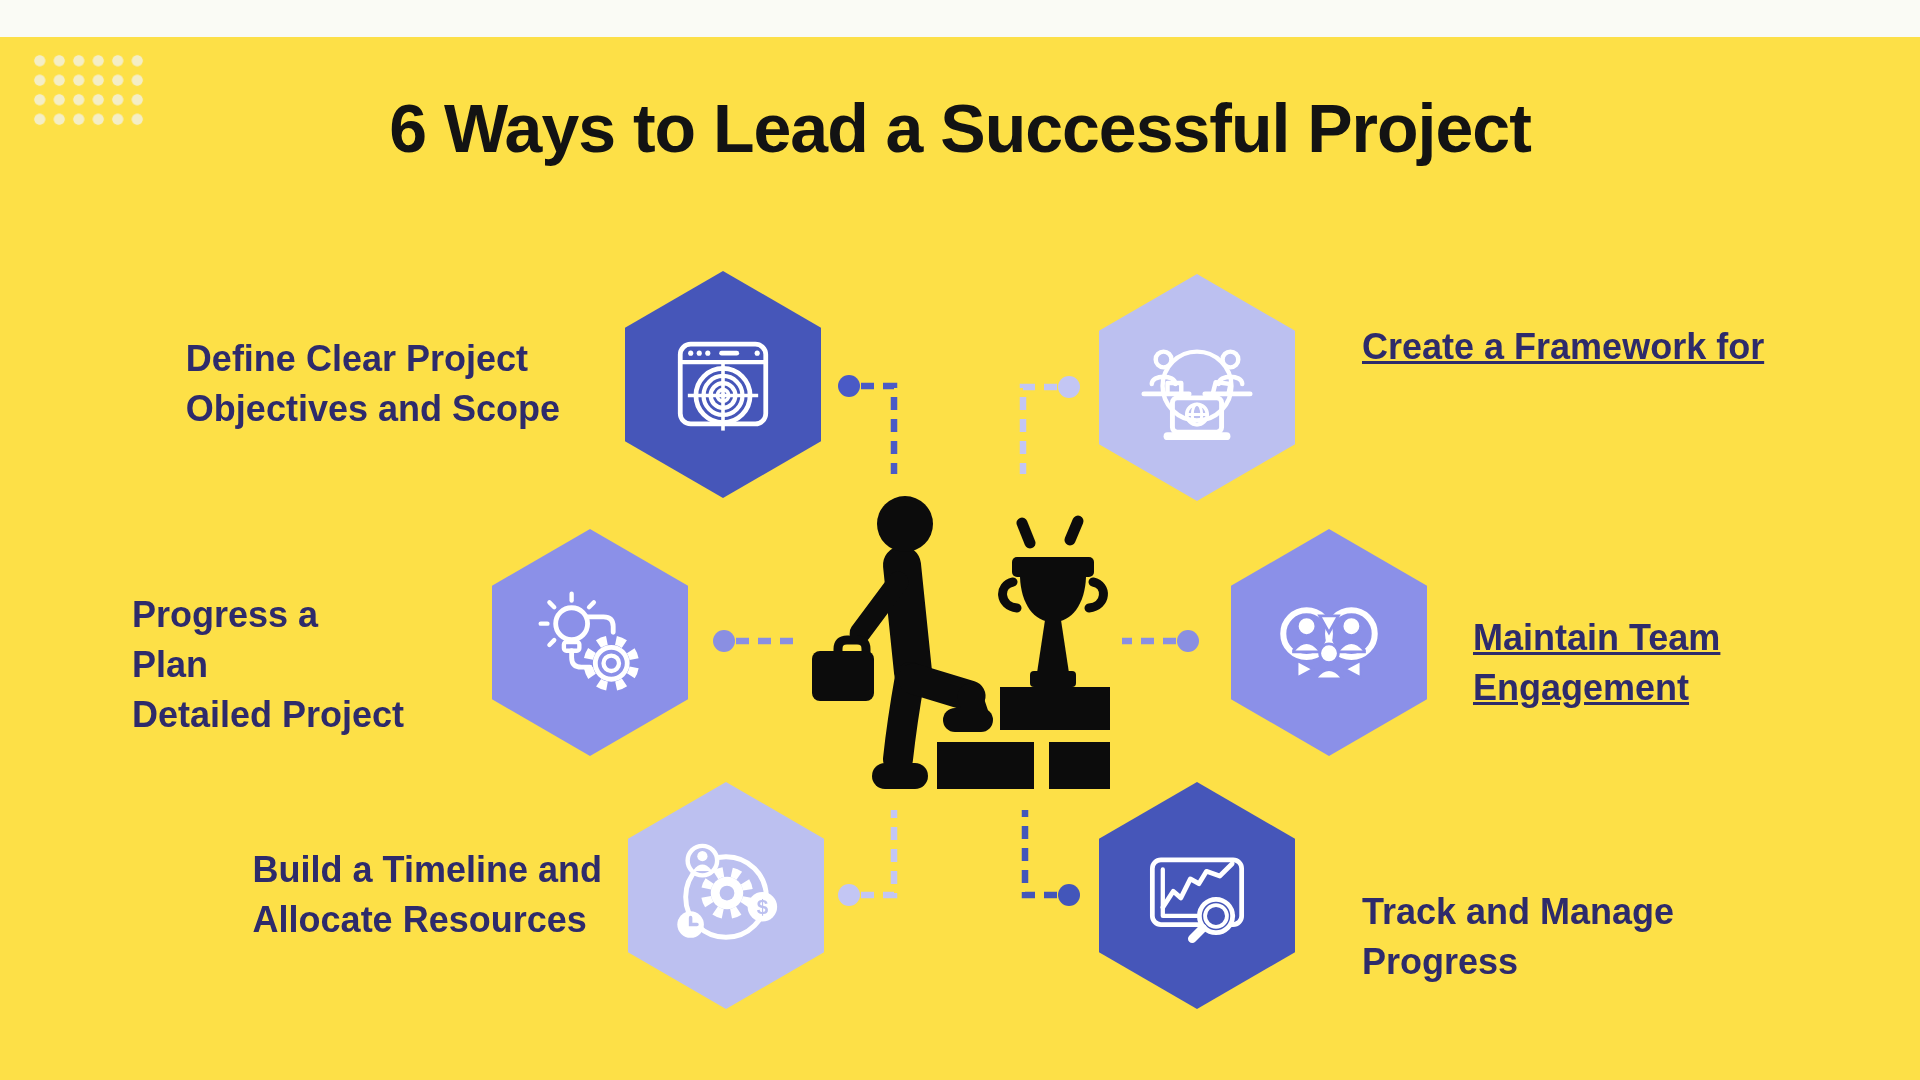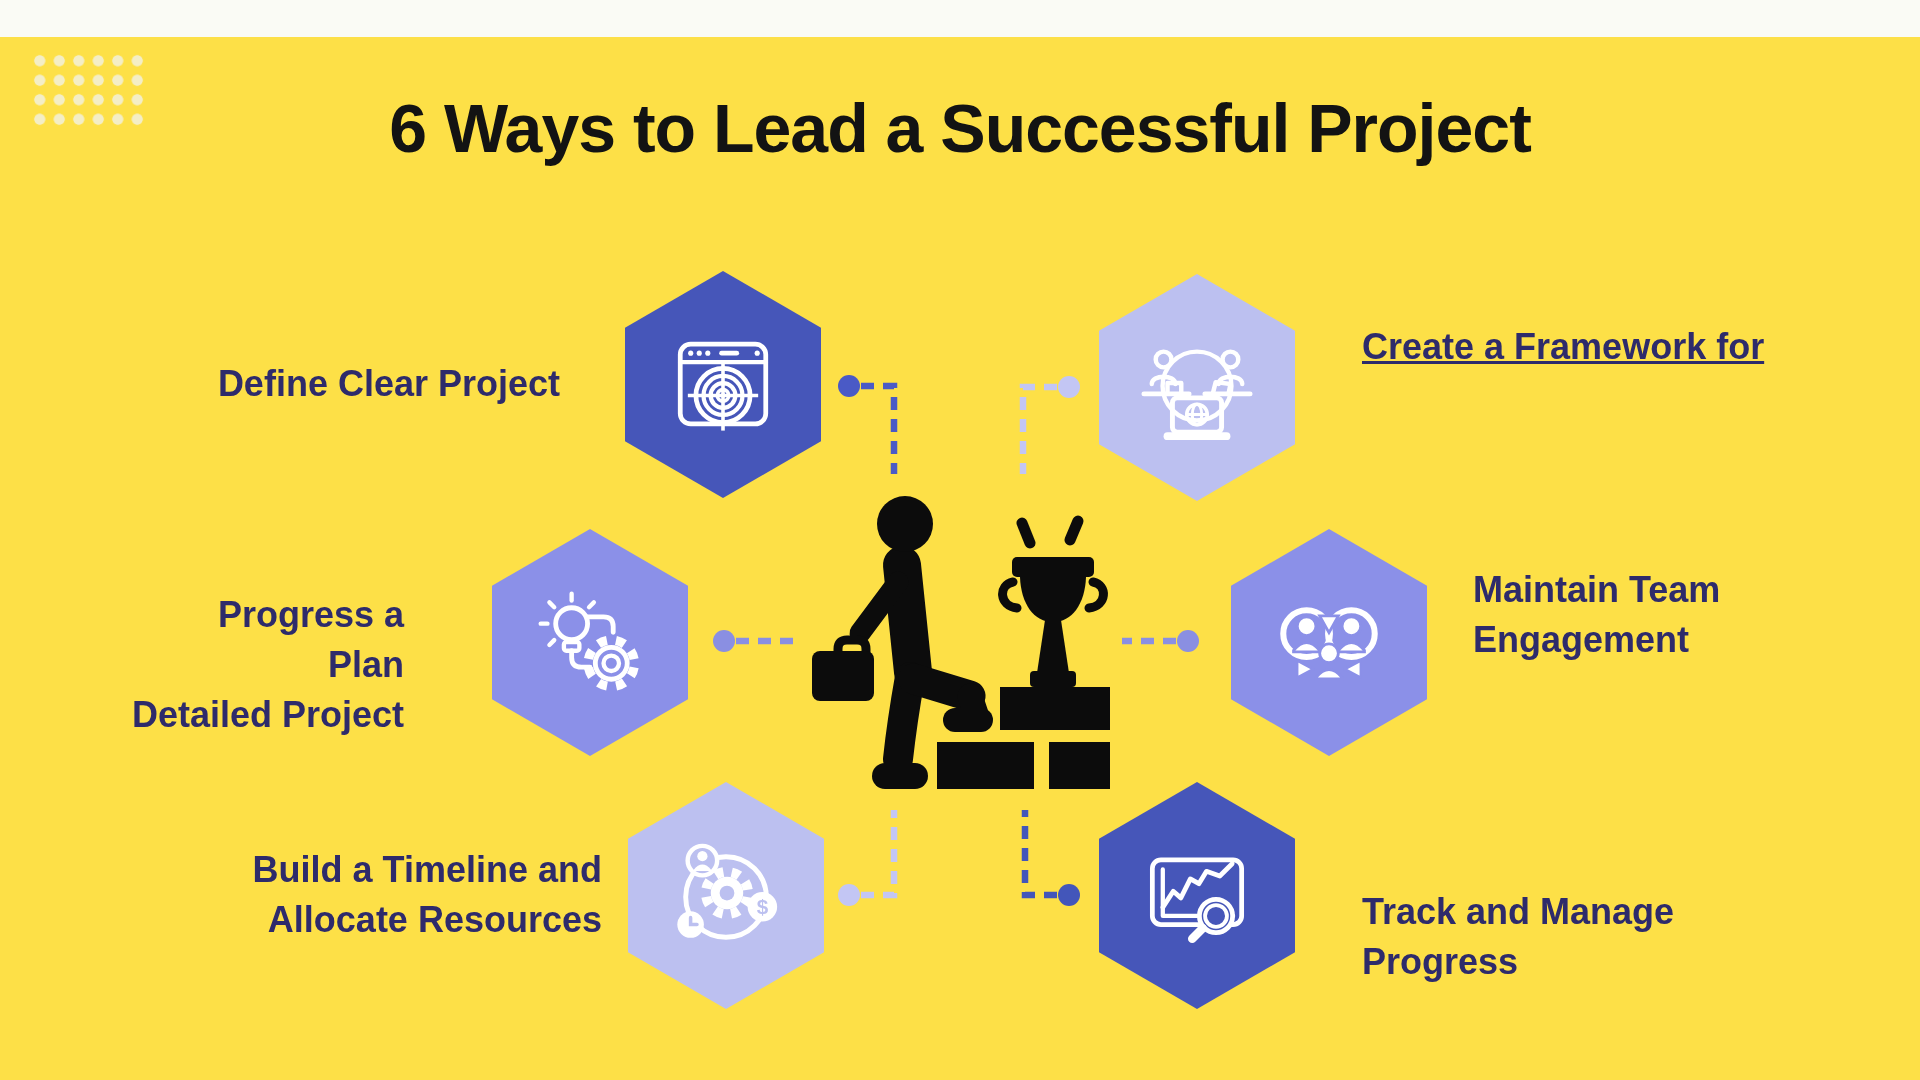--- a/index.html
+++ b/index.html
@@ -22,21 +22,21 @@
   }
   .hex{position:absolute;width:196px;height:227px;}
   .hex svg.shape{position:absolute;left:0;top:0;width:196px;height:227px;}
   .hex svg.icon{position:absolute;left:50%;top:50%;transform:translate(-50%,-50%);}
   .label{
     position:absolute;transform:translateY(-50%);
     white-space:nowrap;
     font-size:36px;font-weight:700;line-height:50px;
     color:#2e2b6b;
   }
-  .label.r{text-align:right;}
+  .label.r{}
   .connectors,.figure{position:absolute;pointer-events:none;}
   .connectors{left:0;top:0;}
   .figure{left:810px;top:450px;}
 </style>
 </head>
 <body>
 
 <div class="stage">
 
   <div class="corner-dots"></div>
@@ -110,20 +110,21 @@
         <circle cx="60" cy="71" r="13" stroke-width="4.5"></circle>
         <circle cx="60" cy="71" r="6" stroke-width="4"></circle>
         <line x1="60" y1="34" x2="60" y2="108" stroke-width="3.8"></line>
         <line x1="23" y1="71" x2="97" y2="71" stroke-width="3.8"></line>
       </g>
       <circle cx="60" cy="71" r="2.5" fill="#fff"></circle>
     </svg>
   </div>
   <div class="label r" style="right:1360px;top:347px;">
     <div>Define Clear Project</div>
+    <div>Objectives and Scope</div>
   </div>
 
   <div class="hex" style="left:1099px;top:237px;">
     <svg class="shape" viewBox="0 0 196 227">
       <polygon points="98,0 196,56.75 196,170.25 98,227 0,170.25 0,56.75" fill="#bcc0f0"></polygon>
     </svg>
     <svg class="icon" width="118" height="118" viewBox="0 0 120 120">
       <g fill="none" stroke="#fff" stroke-linecap="round" stroke-linejoin="round" stroke-width="4.5">
         <circle cx="60" cy="58" r="35"></circle>
         <circle cx="26" cy="31" r="8"></circle>
@@ -186,21 +187,21 @@
         <path d="M22,68 q14,-17 28,0 l0,1.5 h-28 z"></path>
         <circle cx="84" cy="42" r="10"></circle>
         <path d="M70,68 q14,-17 28,0 l0,1.5 h-28 z"></path>
         <circle cx="60" cy="71" r="10"></circle>
         <path d="M46,97 q14,-17 28,0 l0,1.5 h-28 z"></path>
       </g>
       <polygon points="26,79 26,97 43,88" fill="#fff" stroke="#8b90e8" stroke-width="2.5"></polygon>
       <polygon points="94,79 94,97 77,88" fill="#fff" stroke="#8b90e8" stroke-width="2.5"></polygon>
     </svg>
   </div>
-  <div class="label" style="left:1473px;top:578px;">
+  <div class="label" style="left:1473px;top:626px;text-decoration:underline;">
     <div>Maintain Team</div>
     <div>Engagement</div>
   </div>
 
   <div class="hex" style="left:628px;top:745px;">
     <svg class="shape" viewBox="0 0 196 227">
       <polygon points="98,0 196,56.75 196,170.25 98,227 0,170.25 0,56.75" fill="#bcc0f0"></polygon>
     </svg>
     <svg class="icon" width="118" height="118" viewBox="0 0 120 120">
       <circle cx="60" cy="61" r="41" fill="none" stroke="#fff" stroke-width="5"></circle>

